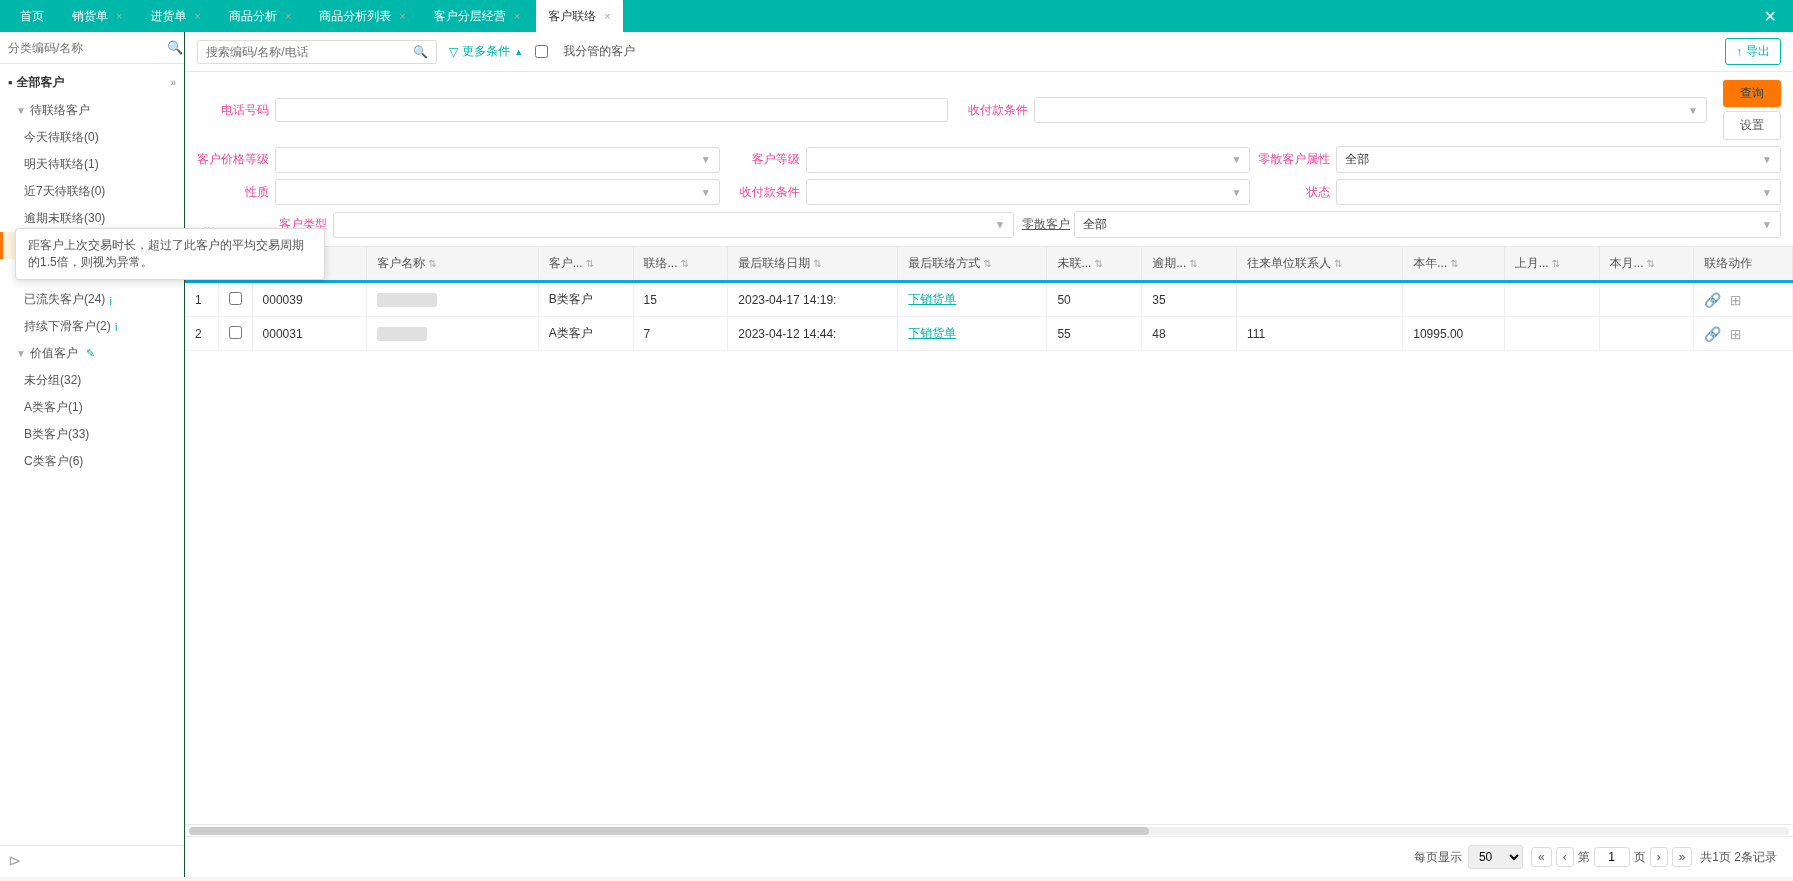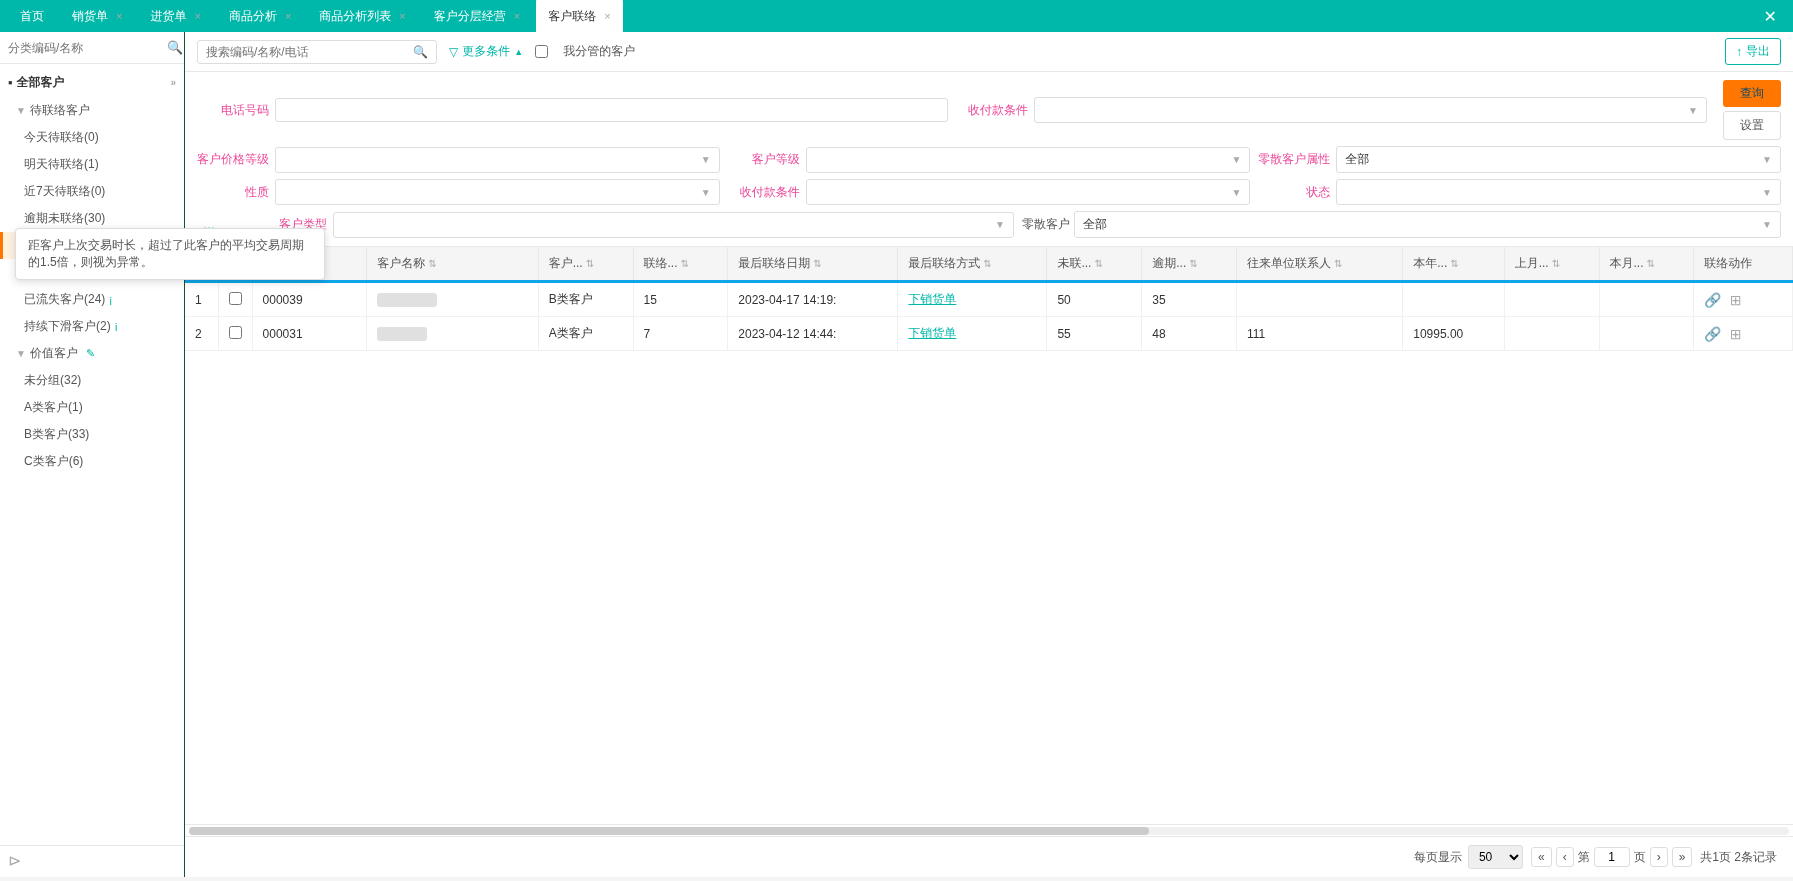--- a/index.html
+++ b/index.html
@@ -129,21 +129,21 @@
       padding: 5px 16px; cursor: pointer; font-size: 12px; white-space: nowrap;
     }
     .btn-settings {
       background: white; color: #555; border: 1px solid #ddd; border-radius: 3px;
       padding: 5px 16px; cursor: pointer; font-size: 12px; white-space: nowrap;
     }
     .ellipsis-btn {
       color: #00b8a9; cursor: pointer; font-size: 12px; padding: 2px 6px;
     }
     
-    .inline-label { color: #555; margin-right: 4px; white-space: nowrap; }
+    .inline-label { color: #555; margin-right: 4px; white-space: nowrap; text-decoration: underline; }
 
     
     .table-wrapper {
       flex: 1; overflow: auto; background: white; margin: 0;
     }
     table {
       width: 100%; border-collapse: collapse; font-size: 12px;
     }
     thead tr { background: #f5f5f5; }
     thead th {

